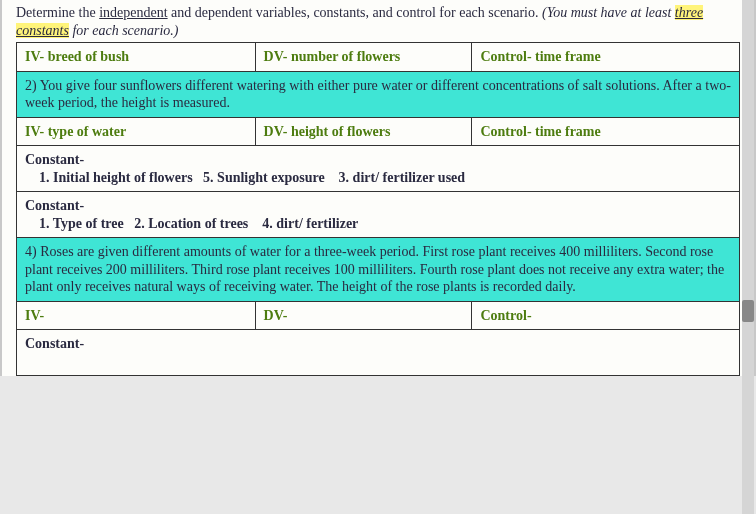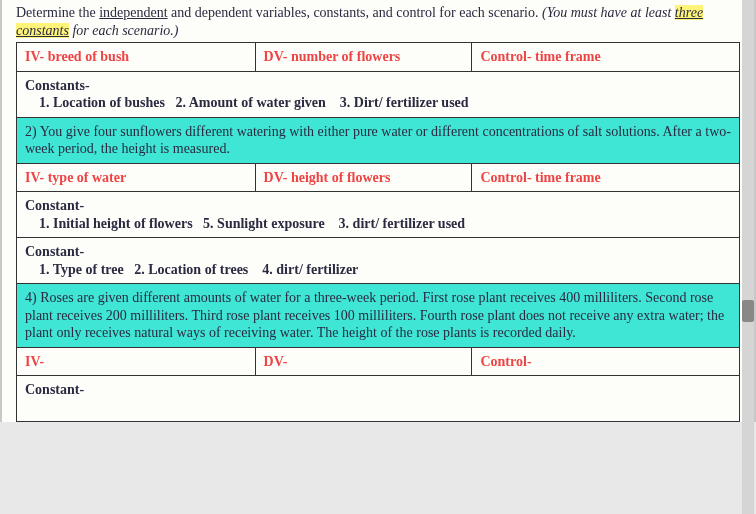--- a/index.html
+++ b/index.html
@@ -34,21 +34,21 @@
     padding: 5px 8px;
     font-size: 14px;
     color: #2a2a40;
     vertical-align: top;
     line-height: 1.25;
   }
   td.col1 { width: 33%; }
   td.col2 { width: 30%; }
   td.col3 { width: 37%; }
   .scenario { background: #3fe5d5; }
-  .fillrow b { font-weight: bold; color: #ef4444; }
+  .fillrow b { font-weight: bold; color: #4d7c0f; }
   .scroll {
     position: absolute;
     right: 2px; top: 0;
     width: 12px; height: 514px;
     background: #d5d5d5;
   }
   .scroll-thumb {
     position: absolute;
     width: 12px; height: 22px;
     background: #888; border-radius: 2px;
@@ -68,26 +68,20 @@
 </div>
 
 <table>
 
 <tbody>
 <tr class="fillrow">
   <td class="col1"><b>IV-</b><b> breed of bush</b></td>
   <td class="col2"><b>DV-</b><b> number of flowers</b></td>
   <td class="col3"><b>Control-</b><b> time frame</b></td>
 </tr>
-<tr>
-            <td colspan="3">
-  <b>Constants-</b><br>
-  &nbsp;&nbsp;&nbsp;&nbsp;<b>1.  Location of bushes</b>&nbsp;&nbsp;&nbsp;<b>2.  Amount of water given</b>&nbsp;&nbsp;&nbsp;&nbsp;<b>3. Dirt/ fertilizer used</b>
-</td>
-          </tr>
 
 <tr class="scenario">
             <td colspan="3">2)  You give four sunflowers different watering with either pure water or different concentrations of salt solutions.  After a two-week period, the height is measured.</td>
           </tr>
 <tr class="fillrow">
   <td class="col1"><b>IV-</b><b> type of water</b></td>
   <td class="col2"><b>DV-</b><b> height of flowers</b></td>
   <td class="col3"><b>Control-</b><b> time frame</b></td>
 </tr>
 <tr>

